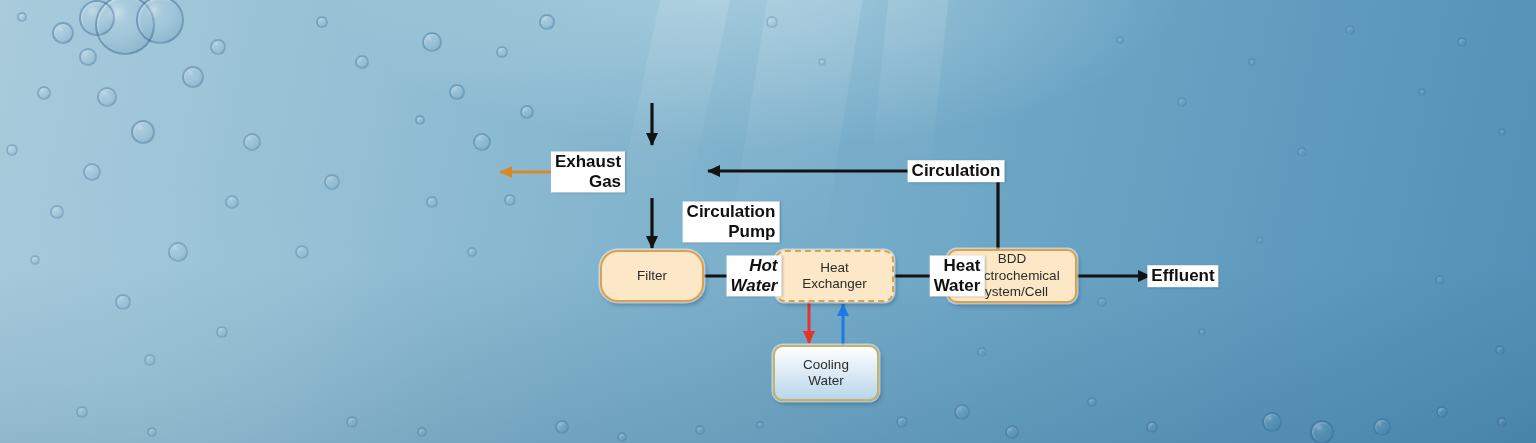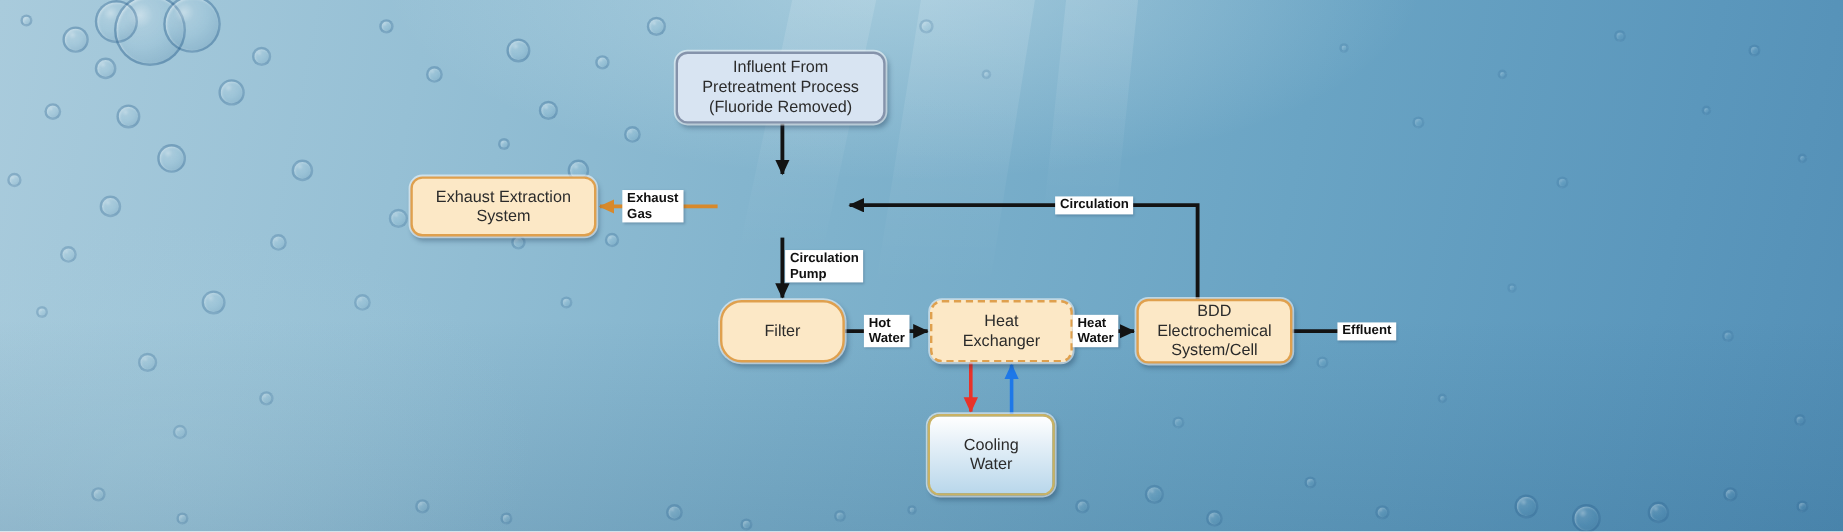--- a/index.html
+++ b/index.html
@@ -37,23 +37,23 @@
     text-align:center; border-radius:10px; color:#2b2b2b; font-size:13.5px; line-height:1.22;
     white-space:pre-line;
     box-shadow: 0 0 0 1.5px rgba(255,255,255,0.55), 2px 3px 4px rgba(20,45,75,0.35); }
   .node.process { background:var(--process-fill); border:2.5px solid var(--process-border); }
   .node.process.dashed { border-style:dashed; }
   .node.influent { background:var(--influent-fill); border:2px solid var(--influent-border); }
   .node.cooling  { background:linear-gradient(to bottom, #ffffff 0%, #e2eef7 40%, #b9d7eb 100%);
                    border:2.5px solid var(--cooling-border); }
 
   .edge-label { position:absolute; z-index:4; transform:translate(-50%,-50%);
-    background:var(--label-bg); color:#101010; font-size:11px; font-weight:bold;
-    line-height:1.15; padding:1px 4px; text-align:left; white-space:pre-line;
-    box-shadow:1px 1px 2px rgba(20,45,75,0.25); }
+    background:var(--label-bg); color:#101010; font-size:17px; font-weight:bold;
+    line-height:1.15; padding:1px 4px; text-align:right; white-space:pre-line;
+    box-shadow:1px 1px 2px rgba(20,45,75,0.25);margin-left:44px; }
 </style>
 </head>
 <body>
 
 <div id="stage">
 
   <div class="ray" style="left:640px; width:70px; height:230px; transform:skewX(-12deg);"></div>
   <div class="ray" style="left:750px; width:95px; height:260px; transform:skewX(-9deg);"></div>
   <div class="ray" style="left:880px; width:60px; height:200px; transform:skewX(-6deg);"></div>
 
@@ -148,43 +148,38 @@
     <path class="edge-orange" d="M598,172 L500,172" marker-end="url(#ah-orange)"></path>
     <path class="edge-black" d="M652,198 L652,248" marker-end="url(#ah-black)"></path>
     <path class="edge-black" d="M704,276 L773,276" marker-end="url(#ah-black)"></path>
     <path class="edge-black" d="M880,276 L945,276" marker-end="url(#ah-black)"></path>
     <path class="edge-black" d="M1077,276 L1150,276" marker-end="url(#ah-black)"></path>
     <path class="edge-black" d="M998,249 L998,171 L708,171" marker-end="url(#ah-black)"></path>
     <path class="edge-red" d="M809,302 L809,343" marker-end="url(#ah-red)"></path>
     <path class="edge-blue" d="M843,345 L843,304" marker-end="url(#ah-blue)"></path>
   </svg>
 
-  <div class="node influent" style="left:563px; top:43px; width:175px; height:60px;">Influent From
-Pretreatment Process
-(Fluoride Removed)</div>
 
-  <div class="node process" style="left:342px; top:147px; width:155px; height:50px;">Exhaust Extraction
-System</div>
 
 
   <div class="node process" style="left:600px; top:250px; width:104px; height:52px;border-radius:18px;">Filter</div>
 
   <div class="node process dashed" style="left:775px; top:250px; width:119px; height:52px;">Heat
 Exchanger</div>
 
   <div class="node process" style="left:947px; top:249px; width:130px; height:54px;">BDD
 Electrochemical
 System/Cell</div>
 
-  <div class="node cooling" style="left:773px; top:345px; width:106px; height:68px;">Cooling
+  <div class="node cooling" style="left:773px; top:345px; width:106px; height:56px;">Cooling
 Water</div>
 
   <div class="edge-label" style="left:544px; top:172px;">Exhaust
 Gas</div>
   <div class="edge-label" style="left:687px; top:222px;">Circulation
 Pump</div>
-  <div class="edge-label" style="left:739px; top:276px;">Hot
+  <div class="edge-label" style="left:710px; top:276px;font-style:italic;">Hot
 Water</div>
   <div class="edge-label" style="left:913px; top:276px;">Heat
 Water</div>
   <div class="edge-label" style="left:912px; top:171px;">Circulation</div>
   <div class="edge-label" style="left:1139px; top:276px;">Effluent</div>
 </div>
 
 </body></html>

